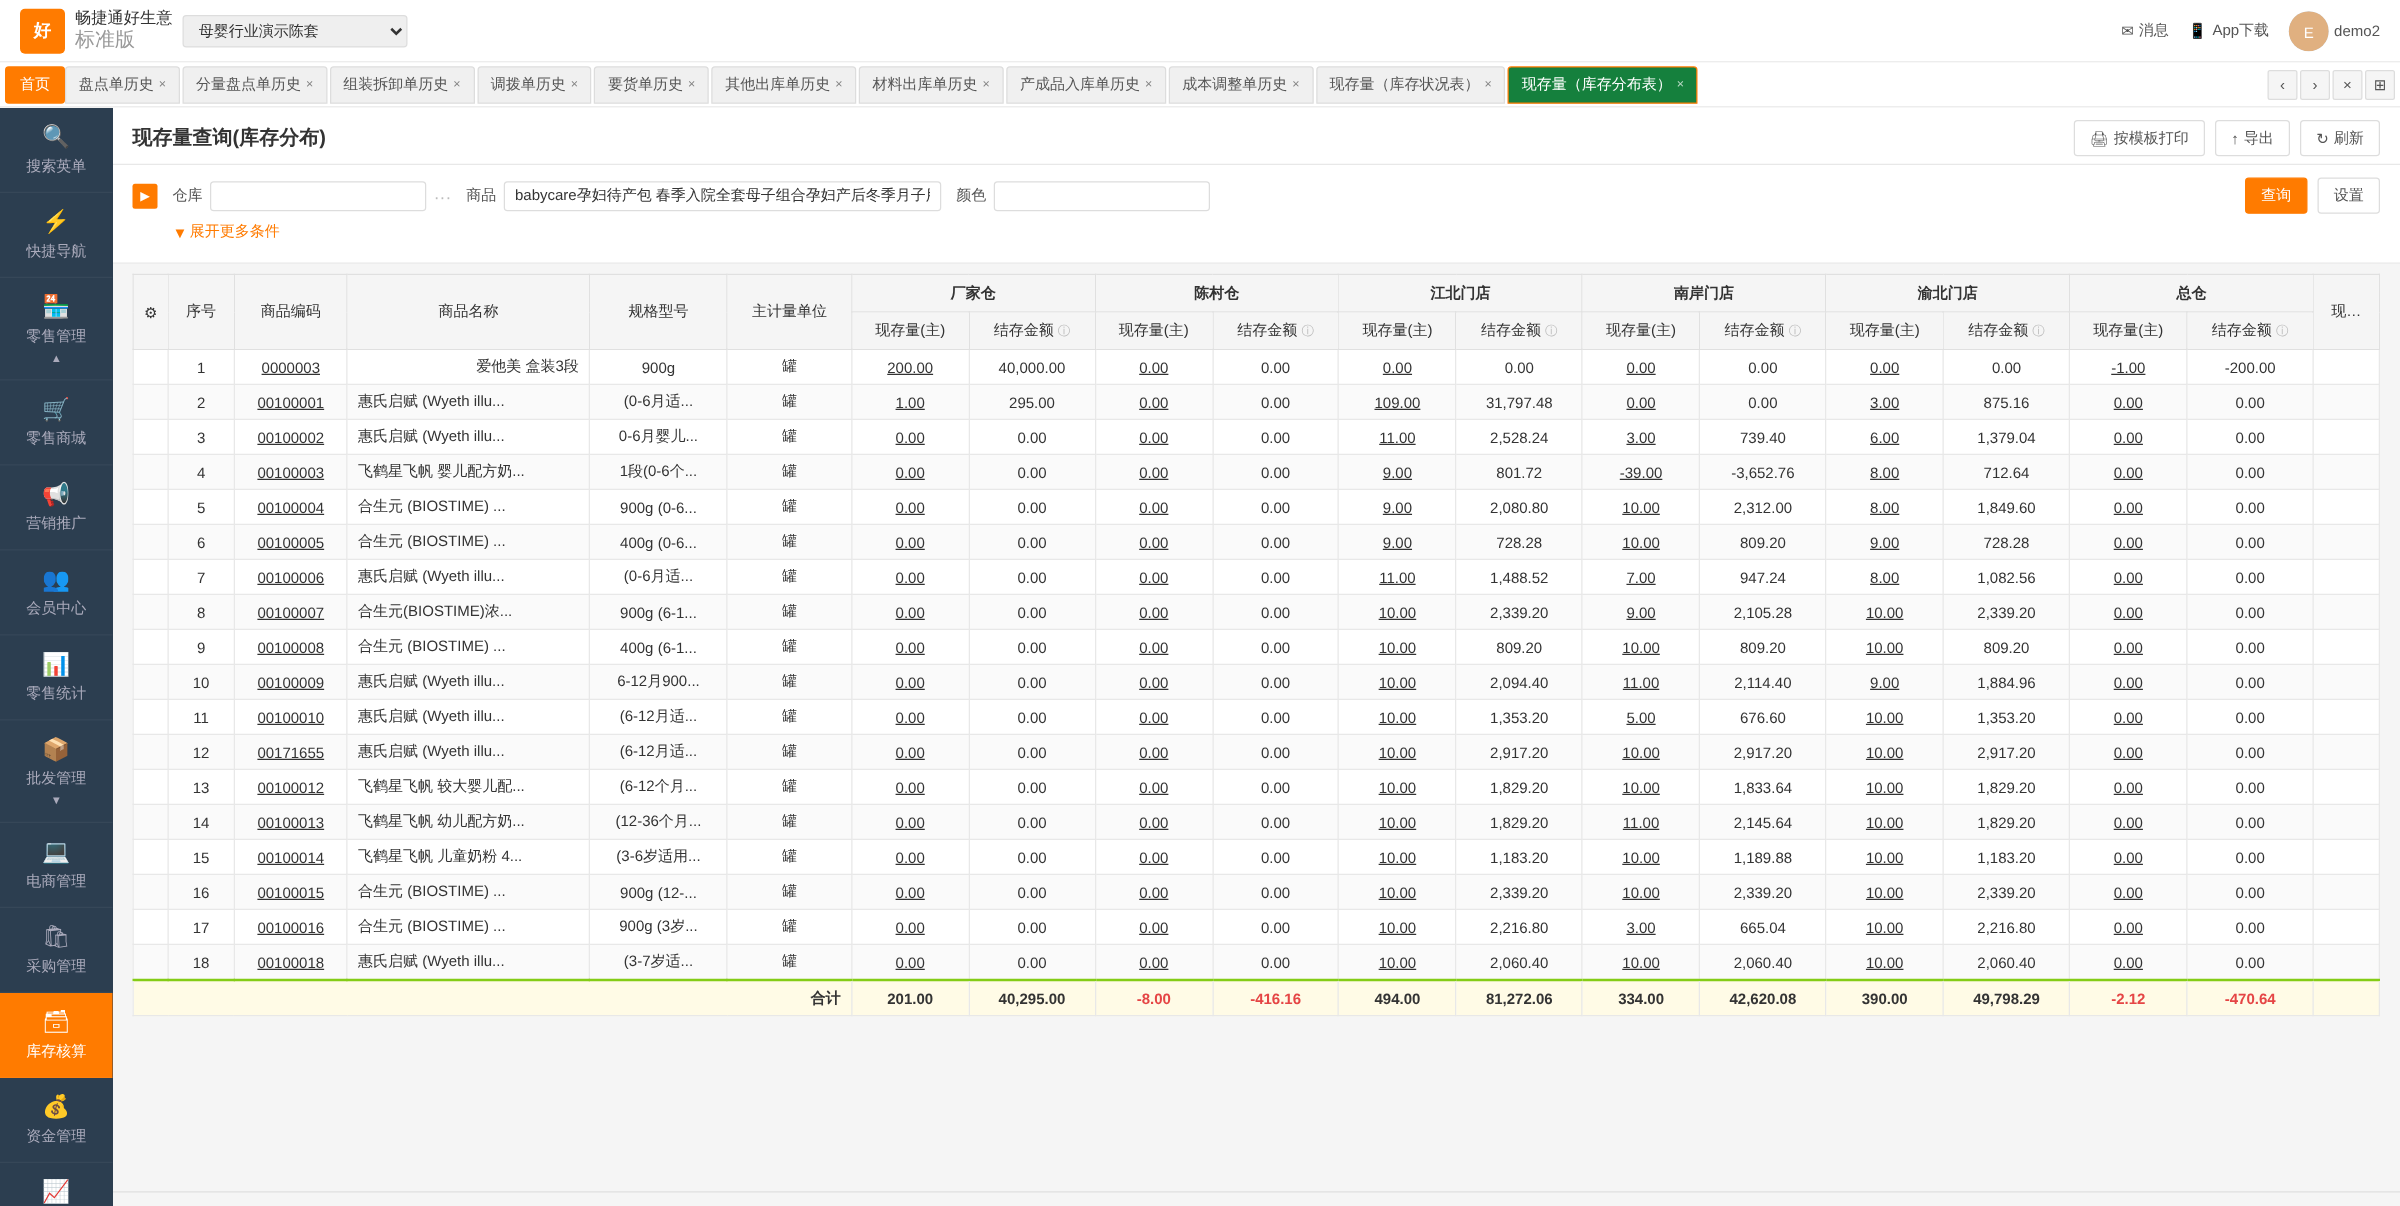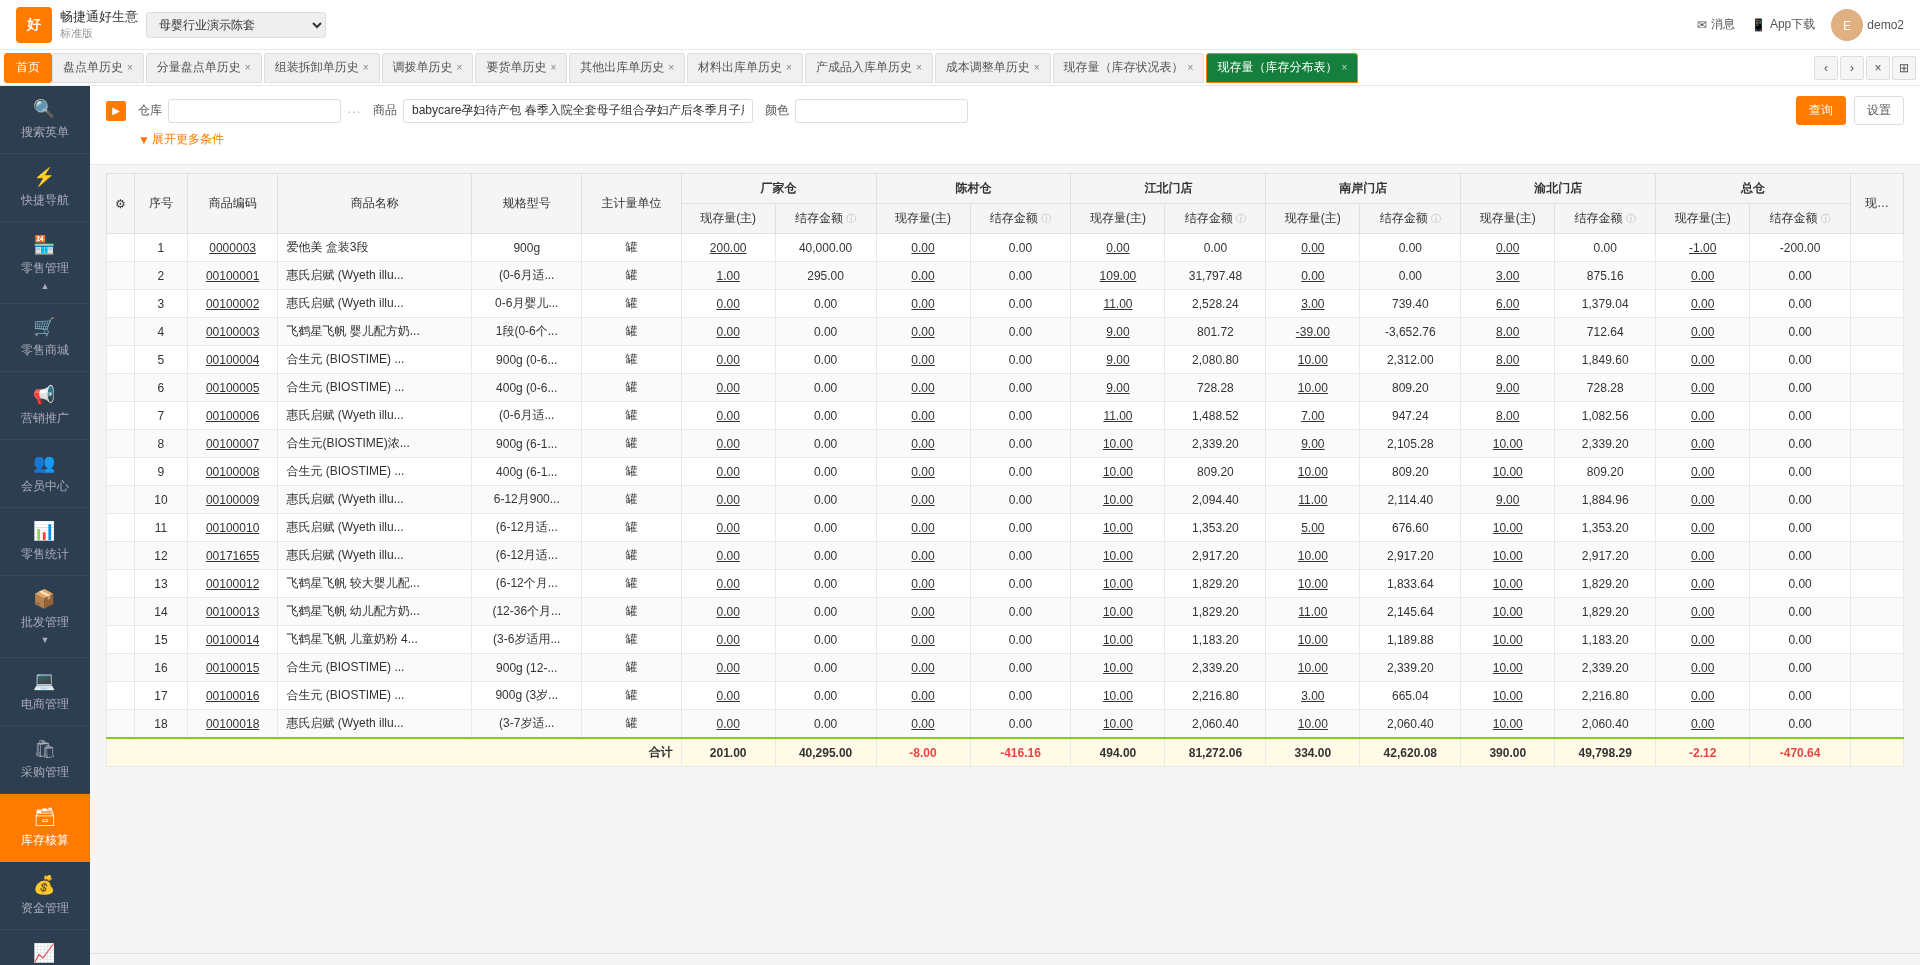--- a/index.html
+++ b/index.html
@@ -76,21 +76,21 @@
 </head>
 <body>
 
 <div id="app">
 
   <div class="top-bar">
     <div class="top-logo">
       <div class="logo-icon">好</div>
       <div style="display:flex;flex-direction:column;">
         <span class="logo-text">畅捷通好生意</span>
-        <span class="logo-text" style="color:#999;font-size:11px;">标准版</span>
+        <span class="logo-text" style="color:#999;font-size:16px;">标准版</span>
       </div>
       <select class="company-select">
         <option>母婴行业演示陈套</option>
       </select>
     </div>
     <div class="top-right">
       <div class="top-right-item">
         <span>✉</span>
         <span>消息</span>
       </div>
@@ -186,20 +186,37 @@
       </div>
       <div class="sidebar-item">
         <span class="sidebar-icon">📈</span>
 
       </div>
 
     </div>
 
     <div class="content">
 
+      <div class="page-header">
+        <div class="page-title">现存量查询(库存分布)</div>
+        <div class="page-actions">
+          <button class="btn">
+            <span>🖨</span>
+            <span>按模板打印</span>
+          </button>
+          <button class="btn">
+            <span>↑</span>
+            <span>导出</span>
+          </button>
+          <button class="btn">
+            <span>↻</span>
+            <span>刷新</span>
+          </button>
+        </div>
+      </div>
 
       <div class="filter-bar">
         <div class="filter-row">
           <div class="orange-arrow">▶</div>
           <div class="filter-item">
             <span class="filter-label">仓库</span>
             <input class="filter-input" value="" placeholder="" style="">
             <span class="filter-dots">···</span>
           </div>
           <div class="filter-item">
@@ -255,21 +272,21 @@
               <th>结存金额 <span class="info-icon">ⓘ</span></th>
               <th>现存量(主)</th>
               <th>结存金额 <span class="info-icon">ⓘ</span></th>
             </tr>
           </thead>
           <tbody id="table-body">
               <tr>
       <td></td>
       <td>1</td>
       <td class="num-underline">0000003</td>
-      <td style="text-align:left;max-width:160px;overflow:hidden;text-overflow:ellipsis;">爱他美 盒装3段</td>
+      <td style="text-align:right;max-width:160px;overflow:hidden;text-overflow:ellipsis;">爱他美 盒装3段</td>
       <td>900g</td>
       <td>罐</td>
       <td class=" num-underline">200.00</td>
       <td class="">40,000.00</td>
       <td class=" num-underline">0.00</td>
       <td class="">0.00</td>
       <td class=" num-underline">0.00</td>
       <td class="">0.00</td>
       <td class=" num-underline">0.00</td>
       <td class="">0.00</td>

